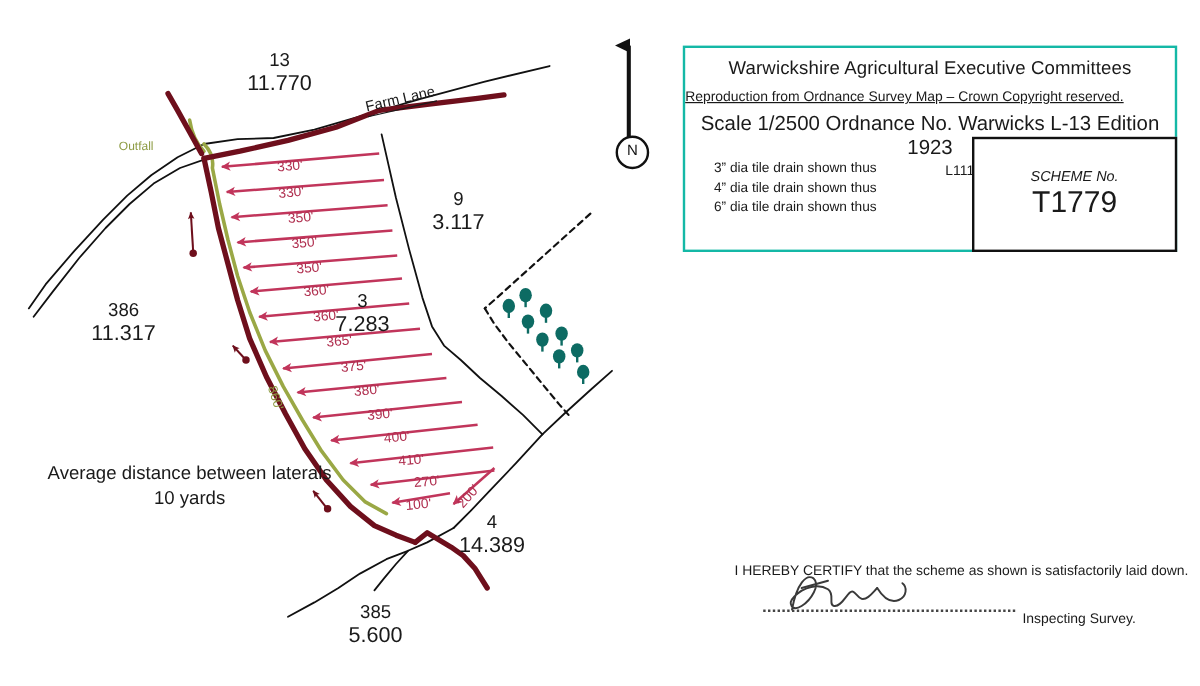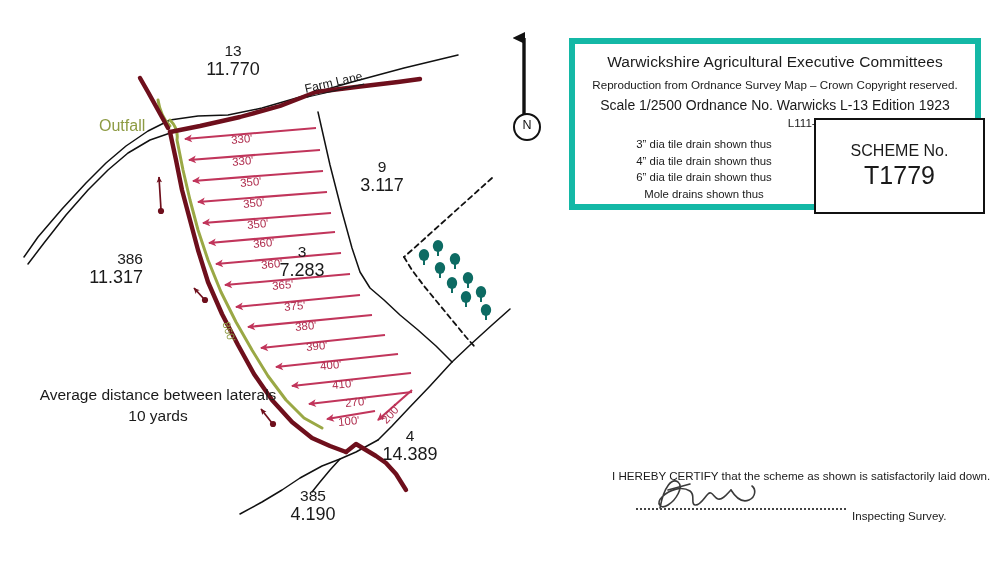--- a/index.html
+++ b/index.html
@@ -6,58 +6,58 @@
   body{width:1000px;height:572px;position:relative;overflow:hidden;
        font-family:"Liberation Sans","DejaVu Sans",sans-serif;color:#1a1a1a;}
 
   #stage{position:absolute;left:0;top:0;width:988px;height:572px;}
 
   svg.layer{position:absolute;left:0;top:0;width:1000px;height:572px;overflow:visible;}
 
   
   .titleblock{
     position:absolute;left:569px;top:38px;width:412px;height:172px;
-    border:6px solid #14b8a6;box-sizing:border-box;background:#fff;
+    border:2px solid #14b8a6;box-sizing:border-box;background:#fff;
   }
   .tb-title{
     text-align:center;font-size:15.5px;margin-top:9px;letter-spacing:.1px;color:#1a1a1a;
   }
-  .tb-sub1{text-align:center;font-size:11.6px;margin-top:7px;color:#1a1a1a;}
-  .tb-sub2{text-align:center;font-size:14px;margin-top:6px;color:#1a1a1a;}
+  .tb-sub1{text-align:left;font-size:11.6px;margin-top:7px;color:#1a1a1a;text-decoration:underline;}
+  .tb-sub2{text-align:center;font-size:17px;margin-top:6px;color:#1a1a1a;}
   .tb-sub3{text-align:center;font-size:11.6px;margin-top:3px;color:#1a1a1a;padding-left:60px;}
 
-  .legend{position:absolute;left:24px;top:92px;width:210px;text-align:center;}
+  .legend{position:absolute;left:24px;top:92px;width:210px;}
   .legend-row{font-size:11.4px;line-height:16.5px;color:#1a1a1a;white-space:nowrap;}
 
   .legend-swatches{position:absolute;left:250px;top:92px;width:70px;}
   .sw{height:16.5px;display:flex;align-items:center;}
   .sw i{display:block;width:62px;height:3px;border-radius:2px;}
 
   .schemebox{
     position:absolute;left:239px;top:74px;width:171px;height:96px;
     border:2px solid #111;box-sizing:border-box;background:#fff;
     display:flex;flex-direction:column;align-items:center;justify-content:center;
   }
-  .scheme-label{font-size:16px;color:#1a1a1a;}
+  .scheme-label{font-size:12px;color:#1a1a1a;font-style:italic;}
   .scheme-no{font-size:25px;margin-top:1px;color:#1a1a1a;}
 
   
   .certify{position:absolute;left:612px;top:469px;font-size:11.6px;color:#1a1a1a;white-space:nowrap;}
   .sigline{position:absolute;left:636px;top:508px;width:210px;border-bottom:2px dotted #444;}
   .sigrole{position:absolute;left:852px;top:509px;font-size:11.6px;color:#1a1a1a;white-space:nowrap;}
 
   
   .mlabel{position:absolute;text-align:center;color:#1a1a1a;white-space:nowrap;}
   .mlabel .num{font-size:15.5px;line-height:18px;display:block;}
   .mlabel .area{font-size:18px;line-height:18px;display:block;}
 
   .note{position:absolute;left:38px;top:384px;width:240px;text-align:center;
         font-size:15.5px;line-height:21px;color:#1a1a1a;}
 
-  .outfall{position:absolute;left:99px;top:117px;font-size:16px;color:#8d9b43;white-space:nowrap;}
+  .outfall{position:absolute;left:99px;top:117px;font-size:10px;color:#8d9b43;white-space:nowrap;}
 
   .farmlane{position:absolute;left:305px;top:82px;font-size:12.2px;color:#1a1a1a;
             transform:rotate(-13deg);transform-origin:left center;
             border-bottom:1.4px solid #1a1a1a;padding-bottom:1px;white-space:nowrap;}
 
   .northN{position:absolute;left:513px;top:113px;width:24px;height:24px;
           border:2px solid #111;border-radius:50%;background:#fff;
           font-size:12.5px;line-height:21px;text-align:center;color:#111;}
 
   .latlabel{position:absolute;font-size:11.5px;color:#b03050;white-space:nowrap;}
@@ -222,31 +222,31 @@
     <span class="area">11.770</span>
   </div>
   <div class="mlabel" style="left:342px;top:158px;width:80px;">
     <span class="num">9</span>
     <span class="area">3.117</span>
   </div>
   <div class="mlabel" style="left:262px;top:243px;width:80px;">
     <span class="num">3</span>
     <span class="area">7.283</span>
   </div>
-  <div class="mlabel" style="left:63px;top:250px;width:80px;text-align:right;">
+  <div class="mlabel" style="left:63px;top:250px;width:80px;">
     <span class="num">386</span>
     <span class="area">11.317</span>
   </div>
   <div class="mlabel" style="left:370px;top:427px;width:80px;">
     <span class="num">4</span>
     <span class="area">14.389</span>
   </div>
-  <div class="mlabel" style="left:273px;top:487px;width:80px;">
+  <div class="mlabel" style="left:273px;top:502px;width:80px;">
     <span class="num">385</span>
-    <span class="area">4.190</span>
+    <span class="area">5.600</span>
   </div>
 
   <div class="latlabel" style="left:231px;top:133px;transform:rotate(-5deg);">330'</div>
   <div class="latlabel" style="left:232px;top:155px;transform:rotate(-5deg);">330'</div>
   <div class="latlabel" style="left:240px;top:176px;transform:rotate(-5deg);">350'</div>
   <div class="latlabel" style="left:243px;top:197px;transform:rotate(-5deg);">350'</div>
   <div class="latlabel" style="left:247px;top:218px;transform:rotate(-5deg);">350'</div>
   <div class="latlabel" style="left:253px;top:237px;transform:rotate(-5deg);">360'</div>
   <div class="latlabel" style="left:261px;top:258px;transform:rotate(-5deg);">360'</div>
   <div class="latlabel" style="left:272px;top:279px;transform:rotate(-5deg);">365'</div>
@@ -272,21 +272,20 @@
   <div class="titleblock">
     <div class="tb-title">Warwickshire Agricultural Executive Committees</div>
     <div class="tb-sub1">Reproduction from Ordnance Survey Map – Crown Copyright reserved.</div>
     <div class="tb-sub2">Scale 1/2500    Ordnance No. Warwicks L-13  Edition 1923</div>
     <div class="tb-sub3">L111-1</div>
 
     <div class="legend">
       <div class="legend-row">3” dia tile drain shown thus</div>
       <div class="legend-row">4” dia tile drain shown thus</div>
       <div class="legend-row">6” dia tile drain shown thus</div>
-      <div class="legend-row">Mole drains shown thus</div>
     </div>
 
     <div class="legend-swatches">
       <div class="sw">
         <i style="background:#c1355b;"></i>
       </div>
       <div class="sw">
         <i style="background:#9aa845;"></i>
       </div>
       <div class="sw"></div>

